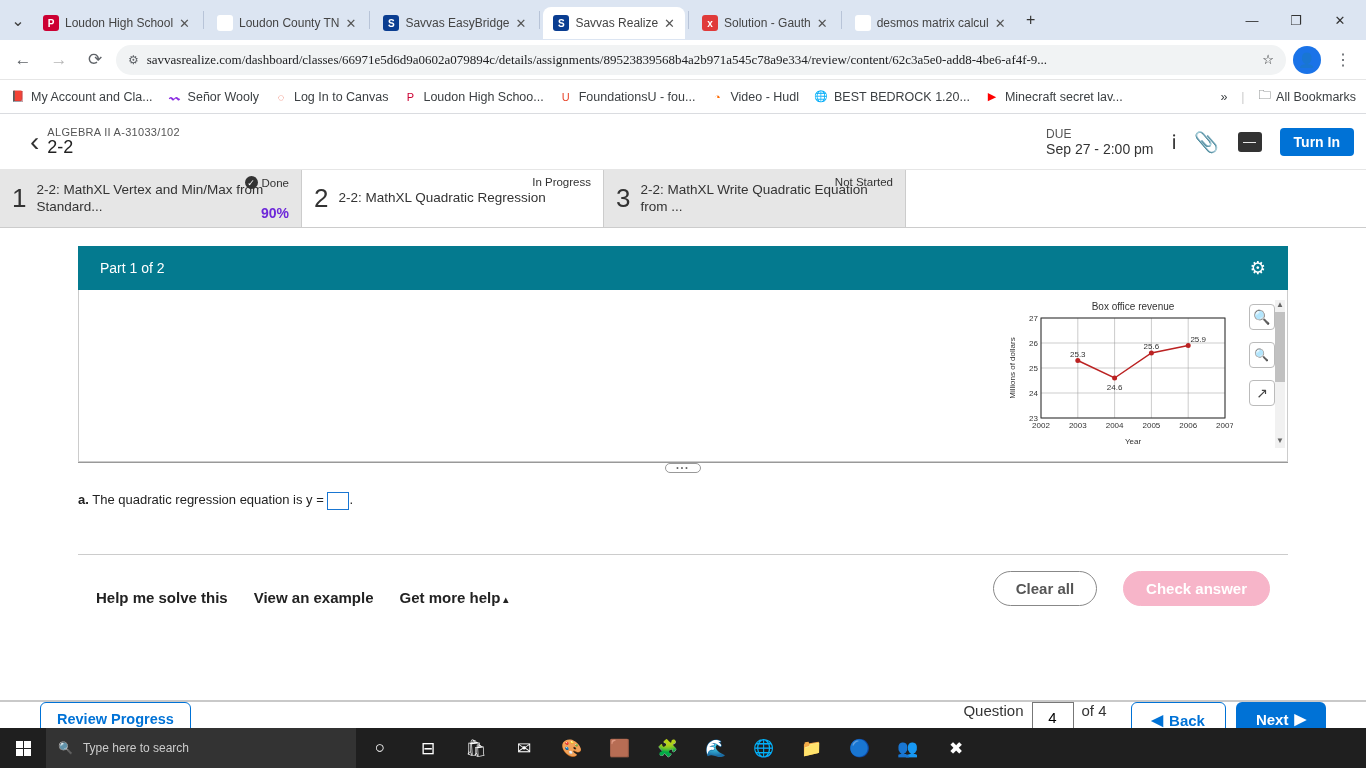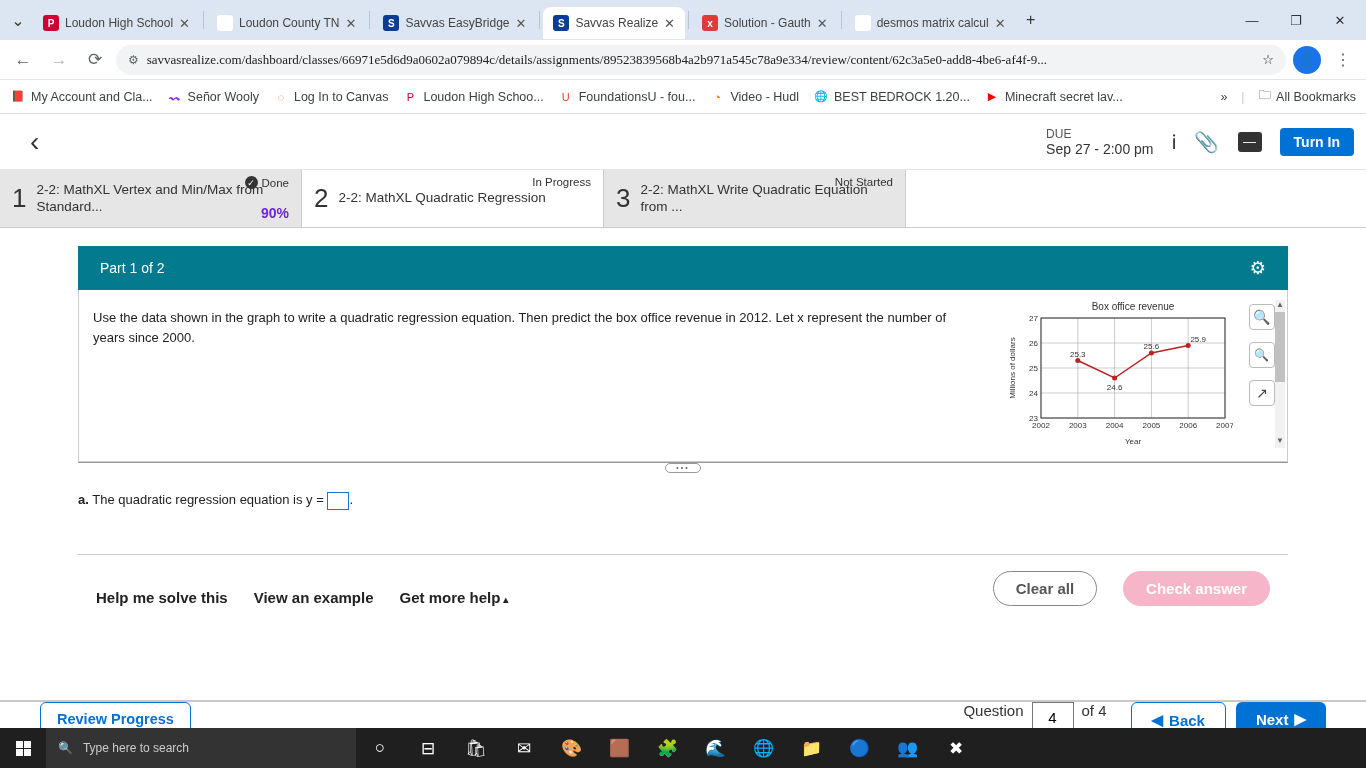--- a/index.html
+++ b/index.html
@@ -215,20 +215,24 @@
   <div>»</div>
   <div style="color:#ccc">|</div>
   <div class="bm-item">
     <span>🗀</span>
     <span>All Bookmarks</span>
   </div>
 </div>
 
 <div class="app-header">
   <div class="back-chevron">‹</div>
+  <div class="class-info">
+    <span class="class-name">ALGEBRA II A-31033/102</span>
+    <span class="assignment-name">2-2</span>
+  </div>
   <div class="header-right">
     <div class="due-info">
       <div class="due-label">DUE</div>
       <div class="due-date">Sep 27 - 2:00 pm</div>
     </div>
     <div class="header-icon">ℹ</div>
     <div class="header-icon">📎</div>
     <div class="header-icon" style="background:#333;color:#fff;width:24px;height:20px;border-radius:3px;font-size:13px;display:flex;align-items:center;justify-content:center;">—</div>
     <div class="turnin-btn">Turn In</div>
   </div>
@@ -258,21 +262,20 @@
     <span class="task-status">Not Started</span>
     </div>
   </div>
 
 <div class="content-area">
   <div class="part-banner">
     <span>Part 1 of 2</span>
     <span class="gear">⚙</span>
   </div>
   <div class="question-box">
-    <div class="question-text">Use the data shown in the graph to write a quadratic regression equation. Then predict the box office revenue in 2012. Let x represent the number of years since 2000.</div>
     <div class="chart-wrap">
       <svg class="chart" width="226" height="146" id="chart-svg">
           <text x="126" y="10" text-anchor="middle" font-size="10" fill="#333">Box office revenue</text>
           <line x1="34" y1="18" x2="34" y2="118" stroke="#999" stroke-width="0.5"></line>
           <text x="34" y="128" text-anchor="middle" font-size="8" fill="#333">2002</text>
           <line x1="70.80000000000001" y1="18" x2="70.80000000000001" y2="118" stroke="#999" stroke-width="0.5"></line>
           <text x="70.80000000000001" y="128" text-anchor="middle" font-size="8" fill="#333">2003</text>
           <line x1="107.60000000000001" y1="18" x2="107.60000000000001" y2="118" stroke="#999" stroke-width="0.5"></line>
           <text x="107.60000000000001" y="128" text-anchor="middle" font-size="8" fill="#333">2004</text>
           <line x1="144.39999999999998" y1="18" x2="144.39999999999998" y2="118" stroke="#999" stroke-width="0.5"></line>

